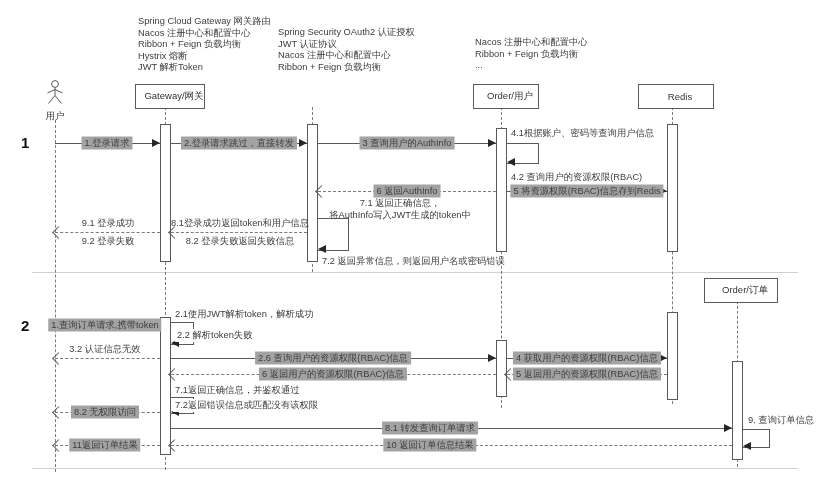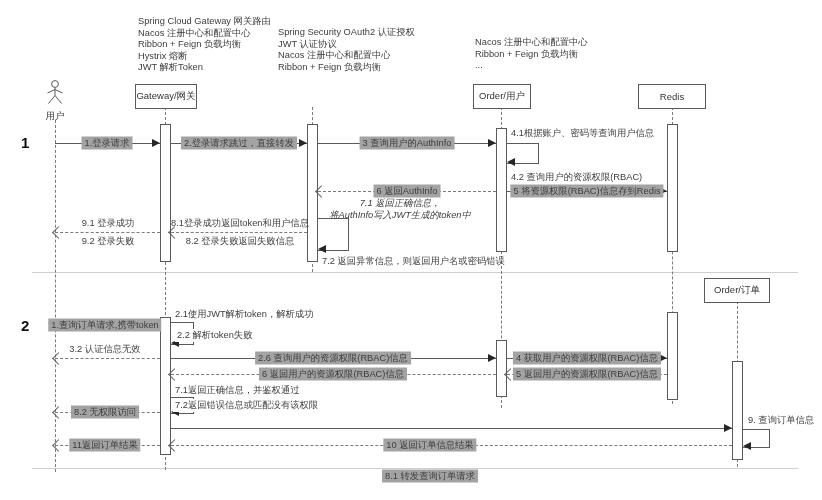--- a/index.html
+++ b/index.html
@@ -1,20 +1,20 @@
 <!DOCTYPE html>
 <html><head>
 <meta charset="utf-8">
 <style>
   html,body{margin:0;padding:0;background:#fff;}
   #canvas{position:relative;width:822px;height:500px;background:#ffffff;overflow:hidden;
           font-family:"Liberation Sans","DejaVu Sans",sans-serif;color:#3d3d3d;}
   .head{position:absolute;height:23px;border:1px solid #595959;background:#fff;
         display:flex;align-items:center;justify-content:center;font-size:9.5px;
-        white-space:nowrap;color:#333;z-index:6;}
+        white-space:nowrap;color:#333;z-index:6;padding-left:8px;}
   .note{position:absolute;font-size:9.3px;line-height:11.6px;white-space:pre-line;color:#3d3d3d;z-index:2;}
   .lifeline{position:absolute;width:0;border-left:1px dashed #7a7a7a;z-index:1;}
   .act{position:absolute;width:9px;background:#fff;border:1px solid #595959;z-index:3;}
   .line-s{position:absolute;height:0;border-top:1px solid #595959;z-index:4;}
   .line-d{position:absolute;height:0;border-top:1px dashed #7a7a7a;z-index:4;}
   .loop{position:absolute;border:1px solid #595959;border-left:none;background:transparent;z-index:4;}
   .tri-r{position:absolute;width:0;height:0;border-top:4px solid transparent;border-bottom:4px solid transparent;border-left:8px solid #262626;z-index:5;}
   .tri-l{position:absolute;width:0;height:0;border-top:4px solid transparent;border-bottom:4px solid transparent;border-right:8px solid #262626;z-index:5;}
   .chev-l{position:absolute;width:8px;height:8px;border-left:1px solid #595959;border-top:1px solid #595959;transform:rotate(-45deg);z-index:5;}
   .mlabel{position:absolute;background:#a3a3a3;font-size:9.3px;white-space:nowrap;padding:0 3px;
@@ -107,21 +107,21 @@
   <div class="flabel" style="left:511px;top:171px;">4.2 查询用户的资源权限(RBAC)</div>
 
   <div class="line-s" style="left:507px;top:191px;width:160px;"></div>
   <div class="tri-r" style="left:659px;top:187px;"></div>
   <div class="mlabel" style="left:587px;top:191px;">5 将资源权限(RBAC)信息存到Redis</div>
 
   <div class="line-d" style="left:318px;top:191px;width:178px;"></div>
   <div class="chev-l" style="left:317px;top:187px;"></div>
   <div class="mlabel" style="left:407px;top:191px;">6 返回AuthInfo</div>
 
-  <div class="flabel-multi" style="left:320px;top:197px;width:160px;font-style:italic;">7.1 返回正确信息，
+  <div class="flabel-multi" style="left:320px;top:197px;width:160px;">7.1 返回正确信息，
 将AuthInfo写入JWT生成的token中</div>
   <div class="loop" style="left:318px;top:218px;width:30px;height:31px;"></div>
   <div class="tri-l" style="left:318px;top:245px;"></div>
   <div class="flabel" style="left:322px;top:255px;">7.2 返回异常信息，则返回用户名或密码错误</div>
 
   <div class="line-d" style="left:171px;top:232px;width:136px;"></div>
   <div class="chev-l" style="left:170px;top:228px;"></div>
   <div class="mlabel-above" style="left:240px;top:230px;">8.1登录成功返回token和用户信息</div>
   <div class="mlabel-below" style="left:240px;top:235px;">8.2 登录失败返回失败信息</div>
 
@@ -163,21 +163,21 @@
   <div class="loop" style="left:171px;top:397px;width:22px;height:15px;"></div>
   <div class="tri-l" style="left:171px;top:408px;"></div>
   <div class="flabel flabel-bg" style="left:173px;top:399px;">7.2返回错误信息或匹配没有该权限</div>
 
   <div class="line-d" style="left:55px;top:412px;width:105px;"></div>
   <div class="chev-l" style="left:54px;top:408px;"></div>
   <div class="mlabel" style="left:105px;top:412px;">8.2 无权限访问</div>
 
   <div class="line-s" style="left:171px;top:428px;width:561px;"></div>
   <div class="tri-r" style="left:724px;top:424px;"></div>
-  <div class="mlabel" style="left:430px;top:428px;margin-top:48px;">8.1 转发查询订单请求</div>
+  <div class="mlabel" style="left:430px;top:428px;">8.1 转发查询订单请求</div>
 
   <div class="flabel" style="left:748px;top:414px;">9. 查询订单信息</div>
   <div class="loop" style="left:743px;top:429px;width:26px;height:17px;"></div>
   <div class="tri-l" style="left:743px;top:442px;"></div>
 
   <div class="line-d" style="left:171px;top:445px;width:561px;"></div>
   <div class="chev-l" style="left:170px;top:441px;"></div>
   <div class="mlabel" style="left:430px;top:445px;">10 返回订单信息结果</div>
 
   <div class="line-d" style="left:55px;top:445px;width:105px;"></div>

